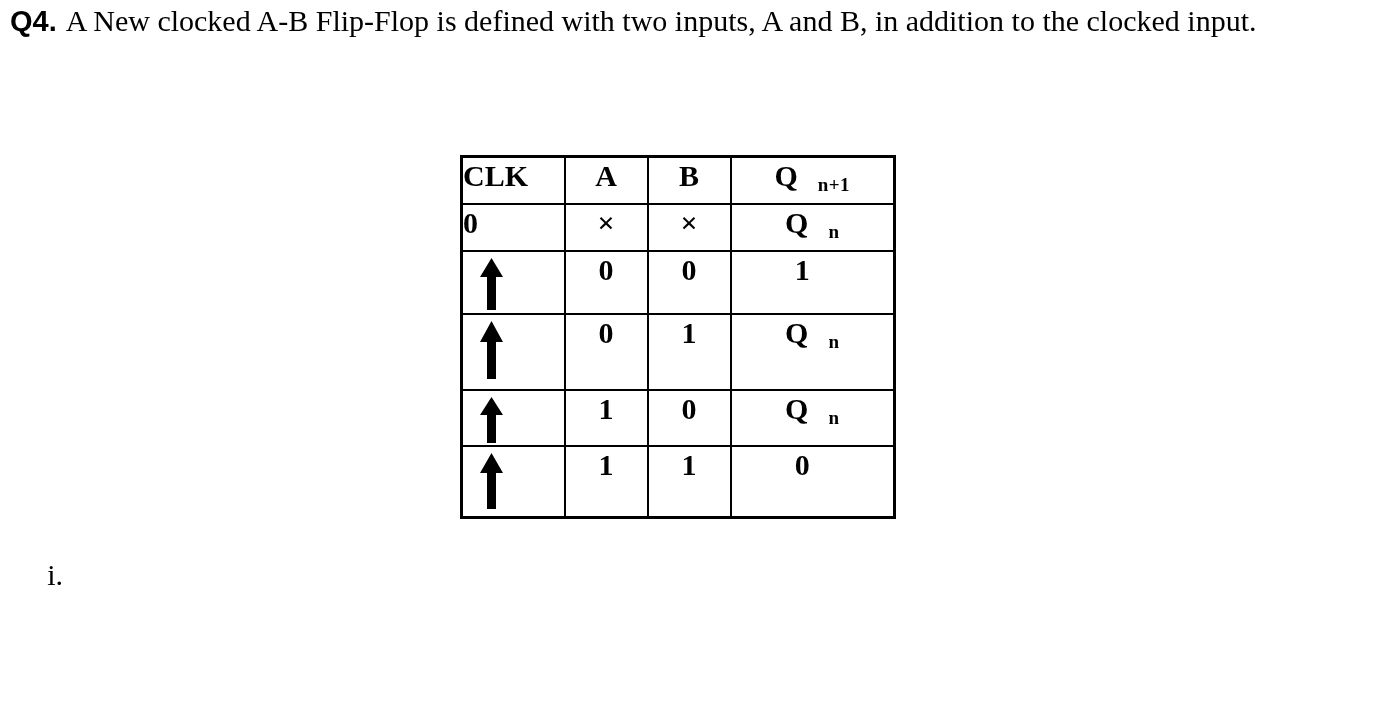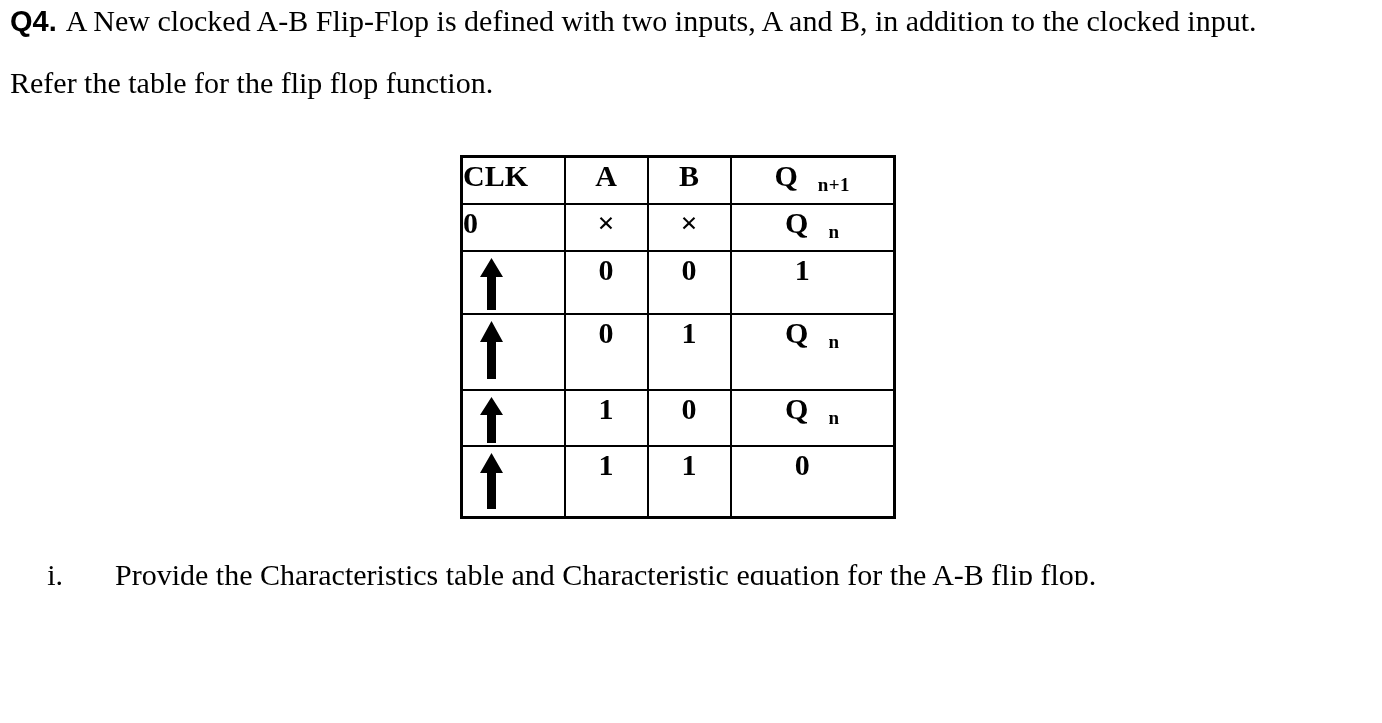--- a/index.html
+++ b/index.html
@@ -107,23 +107,20 @@
 </style>
 </head>
 <body>
 
 <div class="page">
 
   <div class="intro-line intro-line-1">
     <span class="q-label">Q4.</span><span>A New clocked A-B Flip-Flop is defined with two inputs, A and B, in addition to the clocked input.</span>
   </div>
 
-  <div class="intro-line intro-line-2">
-    <span>Refer the table for the flip flop function.</span>
-  </div>
 
   <table class="ff-table">
     <colgroup>
       <col class="col-clk">
         <col class="col-a">
         <col class="col-b">
         <col class="col-q">
     </colgroup>
     <tbody>
         <tr class="row-head">
@@ -177,20 +174,19 @@
       <td class="cell-center">1</td>
       <td class="cell-center">1</td>
       <td class="cell-center"><span>0</span><span class="sub"></span></td>
     </tr>
   </tbody>
     </table>
 
   <div class="subq-list">
     <div class="subq-item">
       <div class="subq-numeral">i.</div>
-      <div class="subq-text">Provide the Characteristics table and Characteristic equation for the A-B flip flop.</div>
     </div>
     <div class="subq-item">
       <div class="subq-numeral">ii.</div>
     </div>
   </div>
 
 </div>
 
 </body></html>

